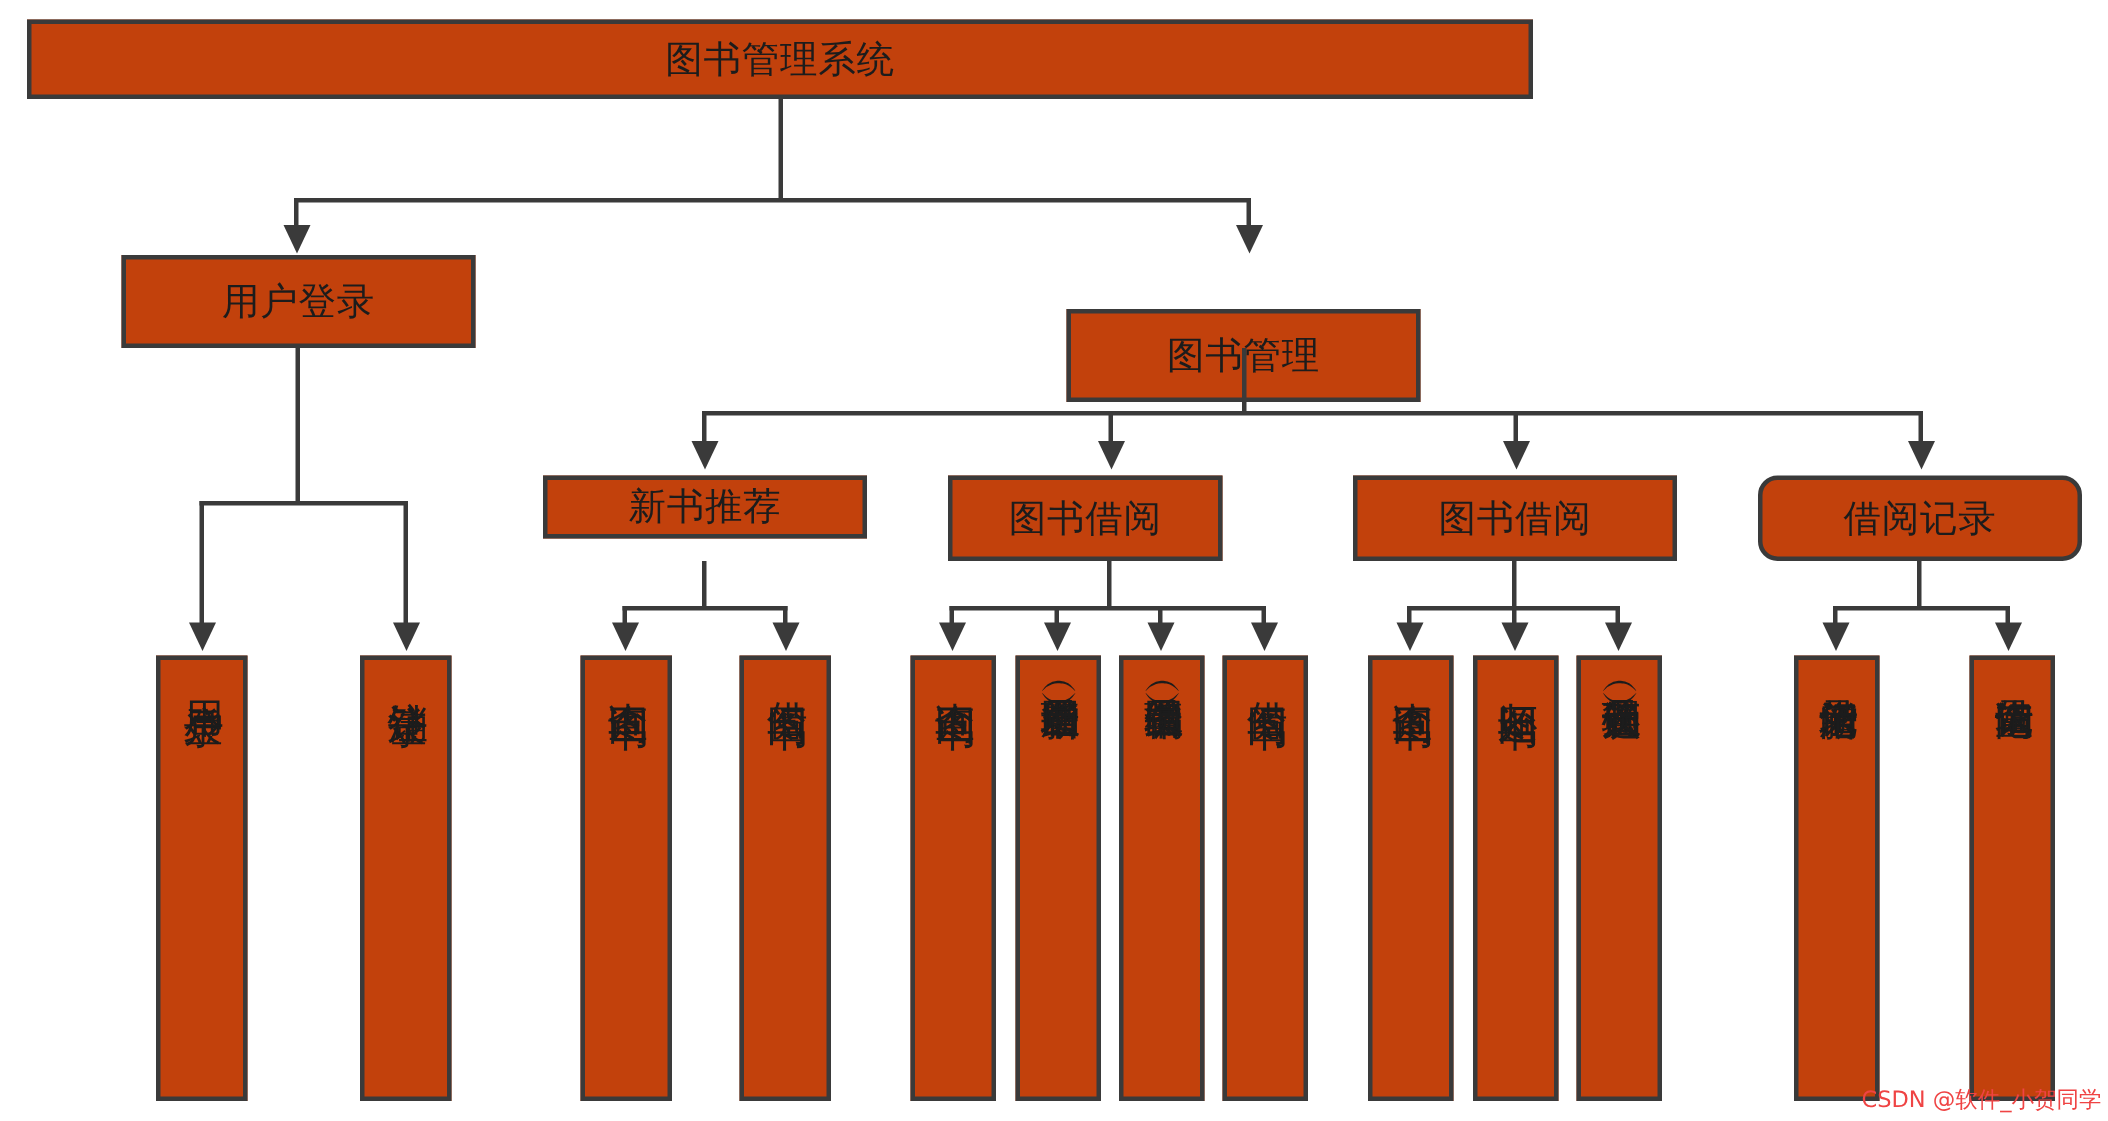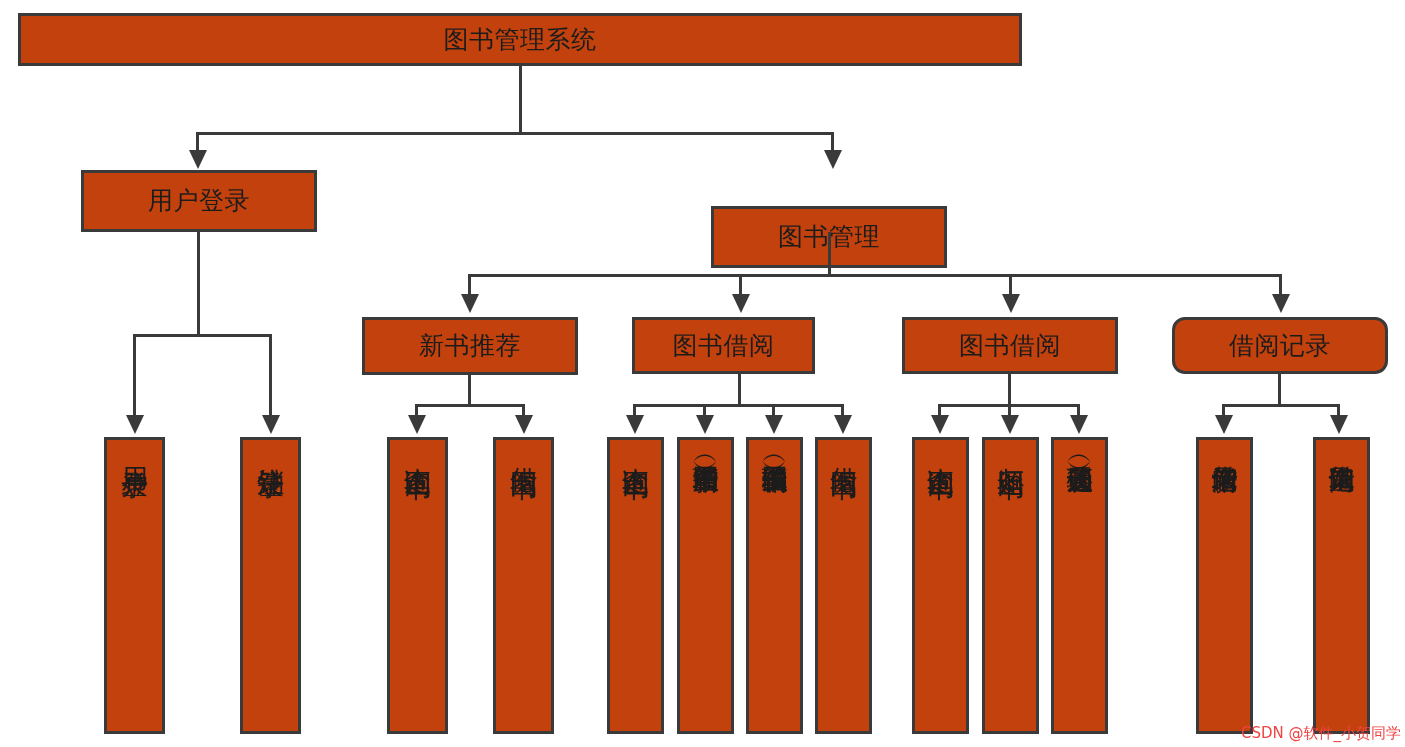--- a/index.html
+++ b/index.html
@@ -116,21 +116,21 @@
   <div class="edge edge-h" style="left:468px; top:274px; width:814px; height:3px;"></div>
   <div class="edge edge-v" style="left:468px; top:274px; width:3px; height:24px;"></div>
   <div class="arrow" style="left:461px; top:294px;"></div>
   <div class="edge edge-v" style="left:739px; top:274px; width:3px; height:24px;"></div>
   <div class="arrow" style="left:732px; top:294px;"></div>
   <div class="edge edge-v" style="left:1009px; top:274px; width:3px; height:24px;"></div>
   <div class="arrow" style="left:1002px; top:294px;"></div>
   <div class="edge edge-v" style="left:1279px; top:274px; width:3px; height:24px;"></div>
   <div class="arrow" style="left:1272px; top:294px;"></div>
 
-  <div class="node h-node" style="left:362px; top:317px; width:216px; height:58px;">
+  <div class="node h-node" style="left:362px; top:317px; width:216px; height:42px;">
     <span class="node-label">新书推荐</span>
   </div>
   <div class="node h-node" style="left:632px; top:317px; width:183px; height:57px;">
     <span class="node-label">图书借阅</span>
   </div>
   <div class="node h-node" style="left:902px; top:317px; width:216px; height:57px;">
     <span class="node-label">图书借阅</span>
   </div>
   <div class="node h-node" style="left:1172px; top:317px; width:216px; height:57px;border-radius:13px;">
     <span class="node-label">借阅记录</span>

